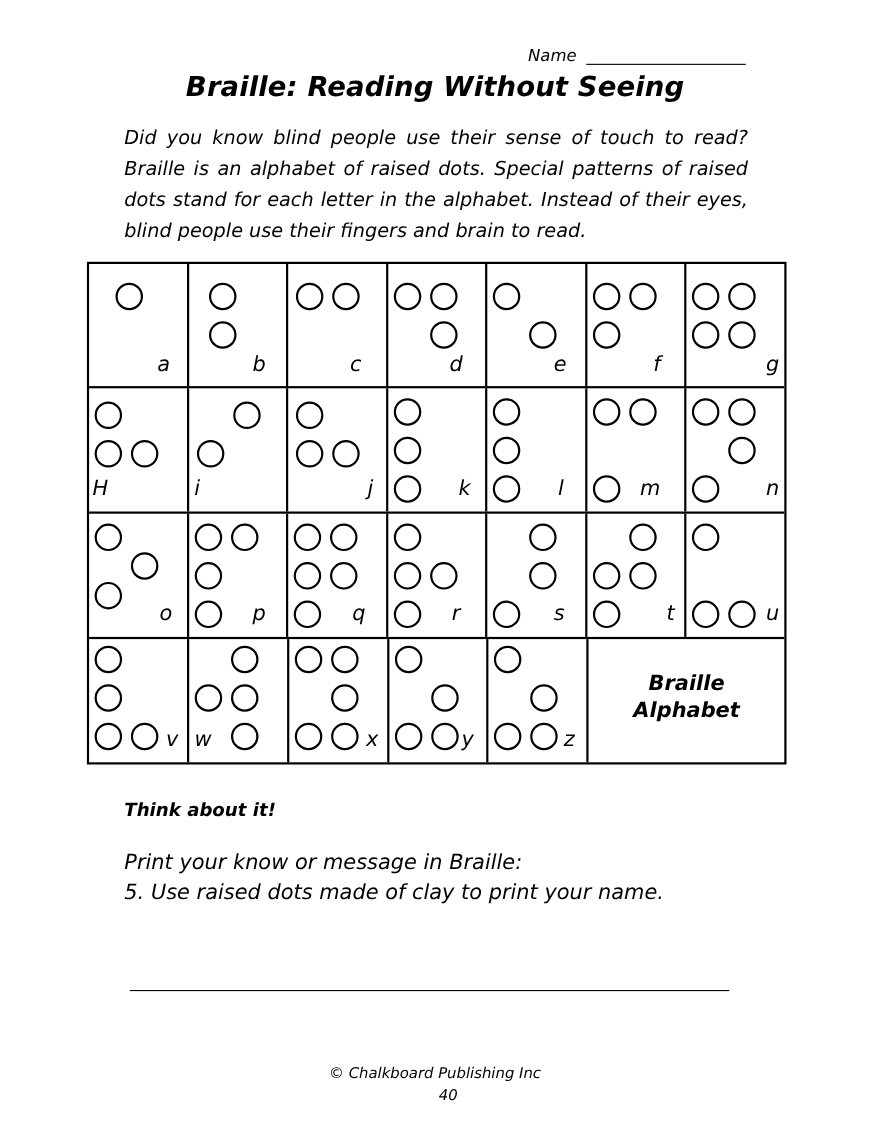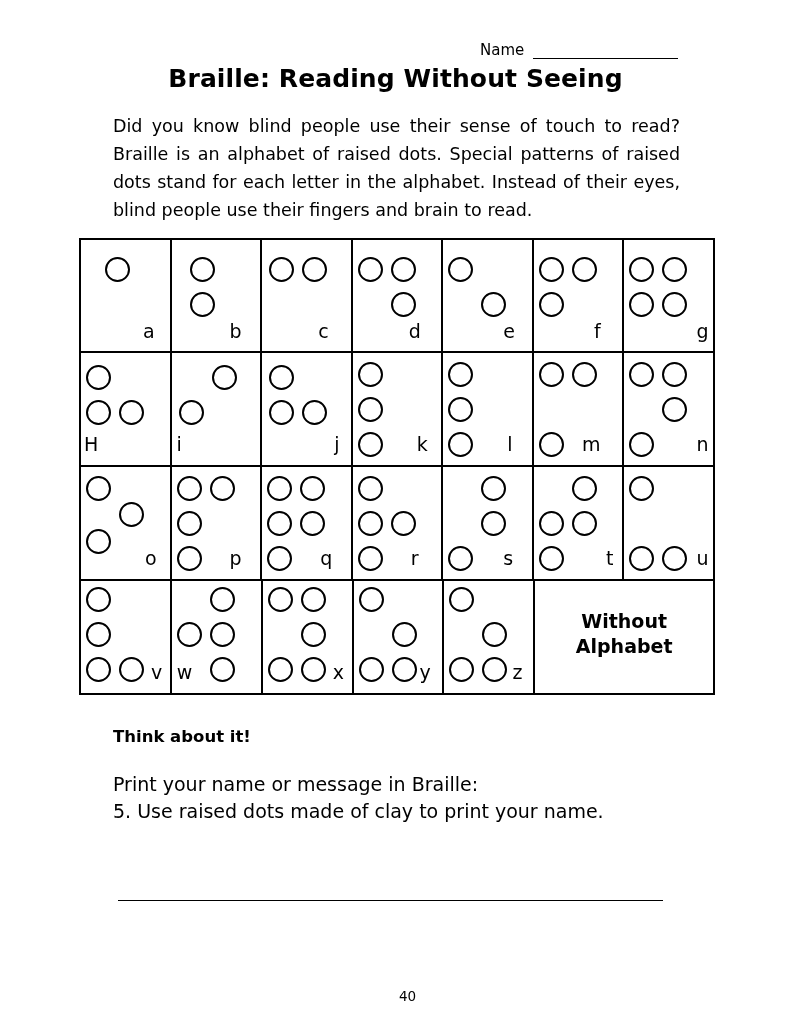--- a/index.html
+++ b/index.html
@@ -13,20 +13,21 @@
     font-family: "DejaVu Sans", sans-serif;
     color: #000000;
     position: relative;
     overflow: hidden;
   }
   .page {
     position: absolute;
     left: 0; top: 0;
     width: 791px;
     height: 884px;
+    font-style: italic;
   }
   
   .name-row {
     position: absolute;
     left: 480px;
     top: 41px;
     font-size: 15px;
     font-family: "DejaVu Sans", sans-serif;
   }
   .name-label { font-size: 15px; }
@@ -339,30 +340,31 @@
       </div>
       <div class="cell">
         <div class="dot" style="left:5px;top:6px;"></div>
         <div class="dot" style="left:38px;top:41px;"></div>
         <div class="dot" style="left:5px;top:76px;"></div>
         <div class="dot" style="left:38px;top:76px;"></div>
         <div class="letter" style="left:68px;top:82px;">z</div>
       </div>
       <div class="cell wide">
         <div class="braille-title">
-          <span>Without</span><br>
+          <span>Braille</span><br>
           <span>Alphabet</span>
         </div>
       </div>
     </div>
   </div>
 
   <div class="think">Think about it!</div>
 
   <div class="tasks">
-    <div>Print your name or message in Braille:</div>
+    <div>Print your know or message in Braille:</div>
     <div>5. Use raised dots made of clay to print your name.</div>
   </div>
 
   <div class="rule"></div>
 
+  <div class="footer">© Chalkboard Publishing Inc</div>
   <div class="pagenum">40</div>
 </div>
 
 </body></html>

